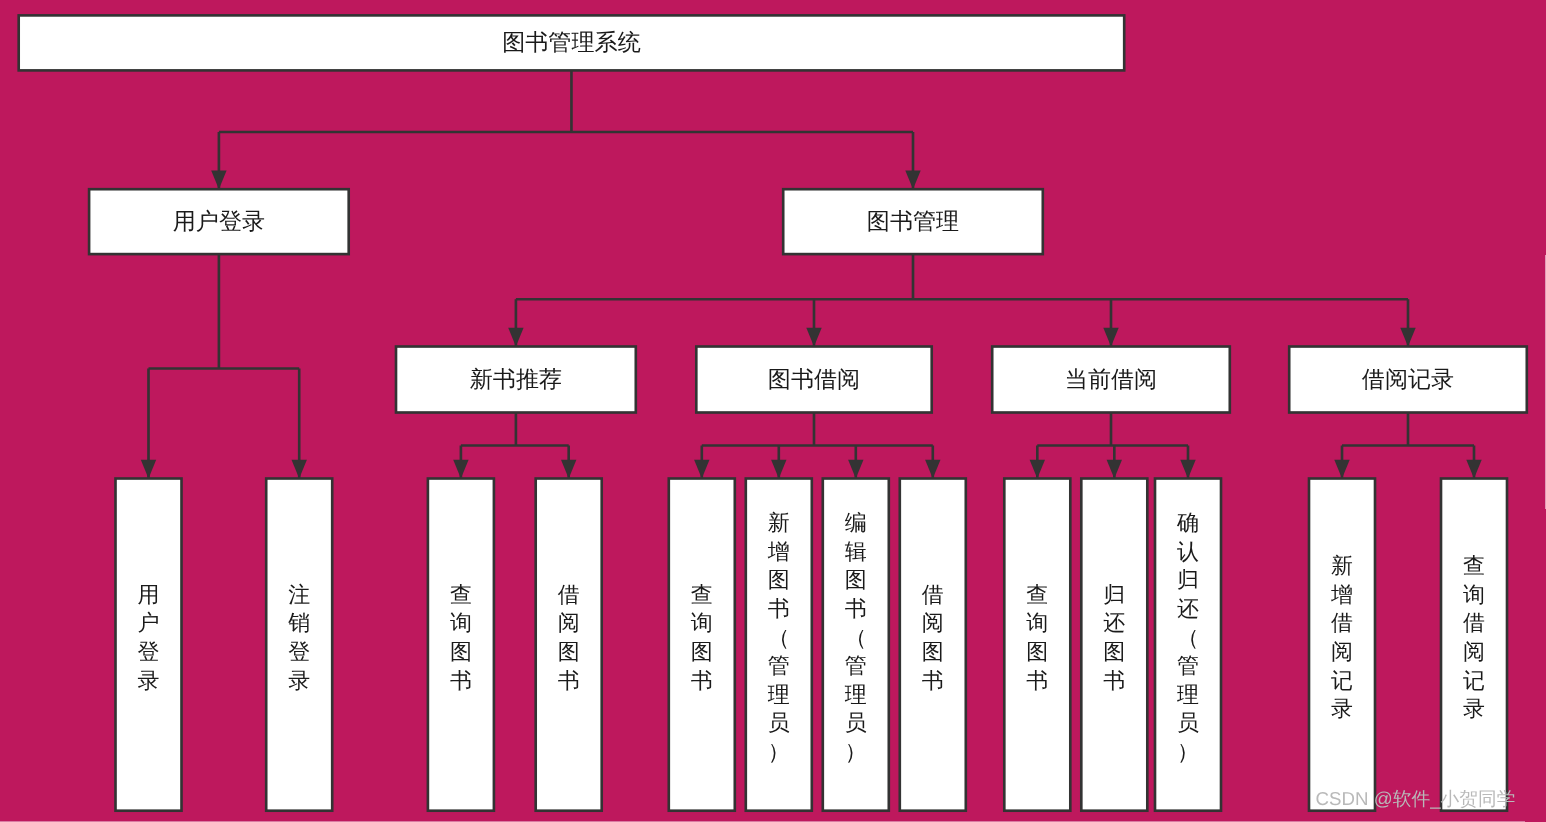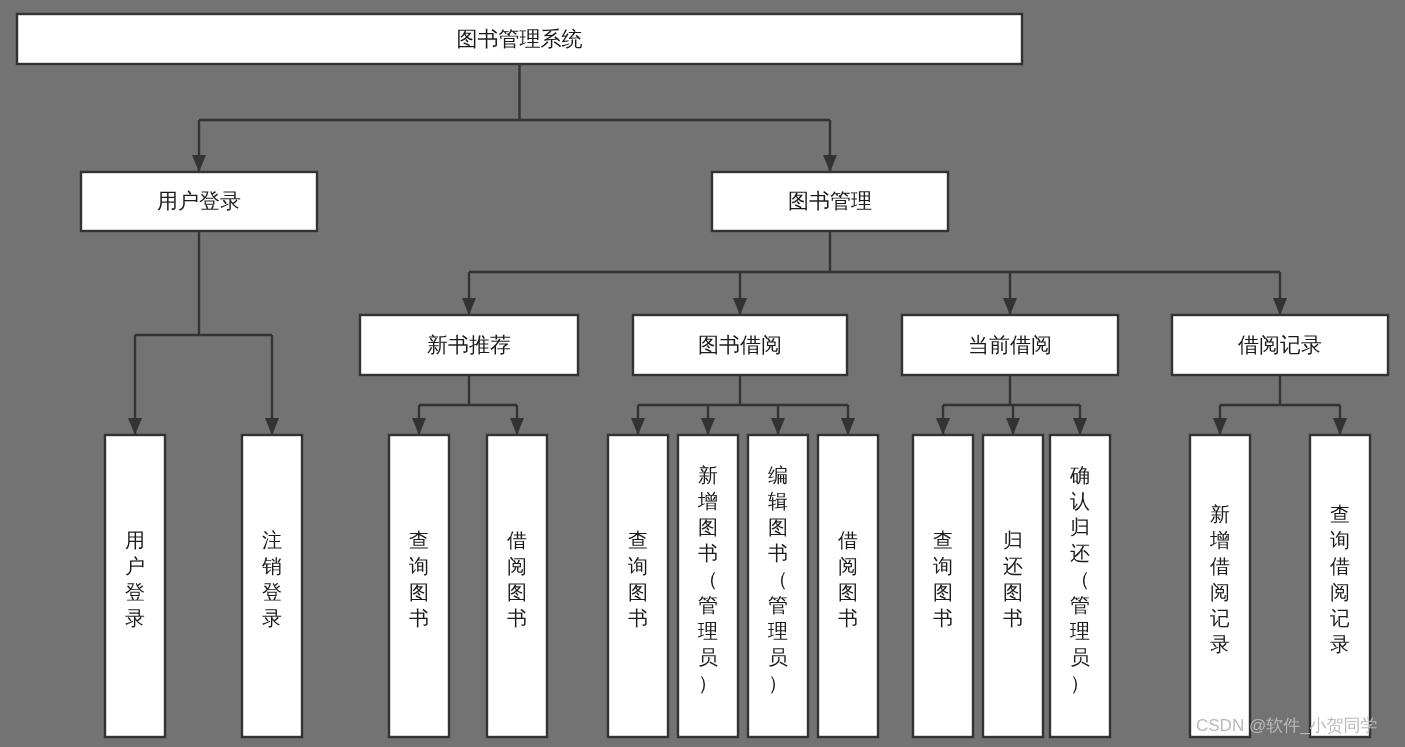--- a/index.html
+++ b/index.html
@@ -8,21 +8,21 @@
     padding: 0;
     background: #ffffff;
   }
   body {
     font-family: "Liberation Sans", "DejaVu Sans", sans-serif;
   }
   #diagram-root {
     position: relative;
     width: 1405px;
     height: 747px;
-    background: #737373;
+    background: #be185d;
     overflow: hidden;
   }
   svg#flowchart {
     position: absolute;
     top: 0;
     left: 0;
     width: 1405px;
     height: 747px;
     display: block;
   }

